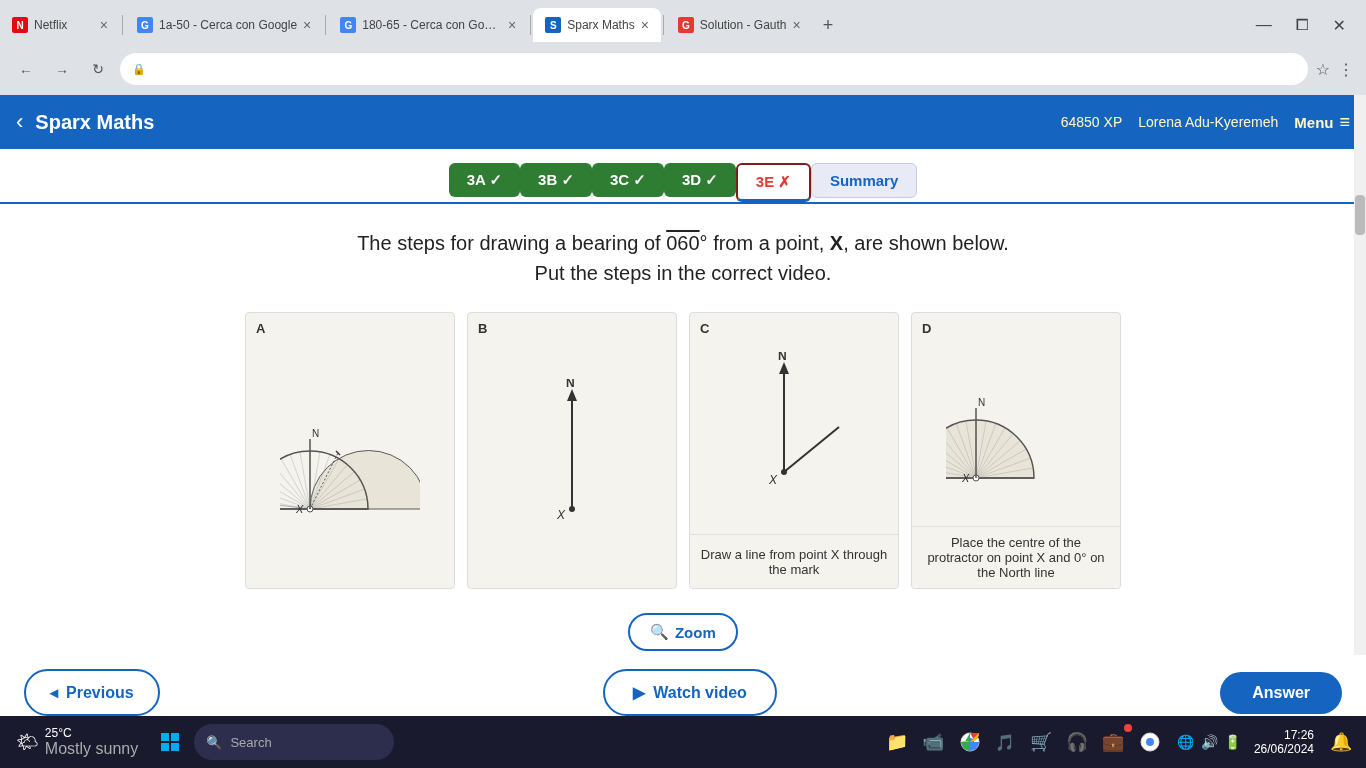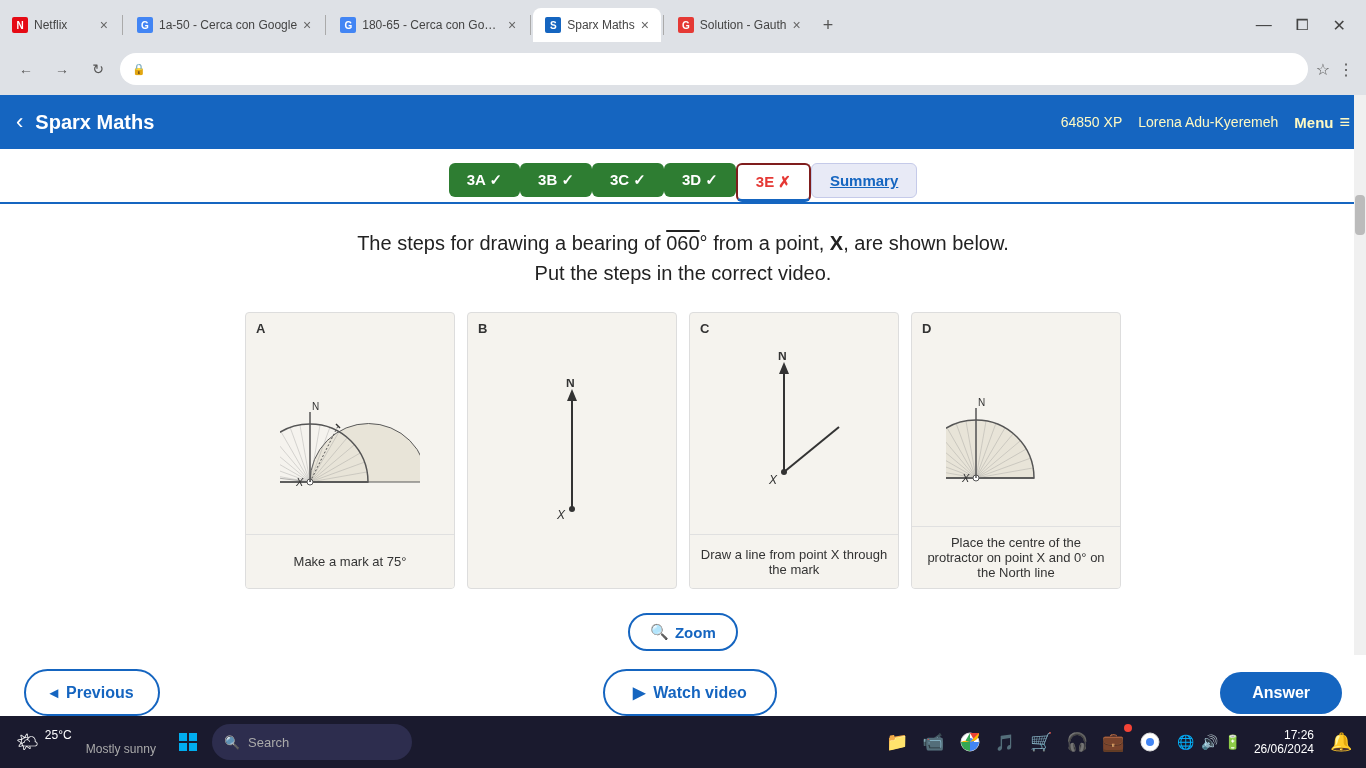--- a/index.html
+++ b/index.html
@@ -34,21 +34,21 @@
     .xp-badge { font-size: 14px; }
     .user-name { font-size: 14px; }
     .menu-btn { display: flex; align-items: center; gap: 6px; font-size: 15px; font-weight: bold; cursor: pointer; }
     .hamburger { font-size: 18px; }
 
     
     .task-tabs { display: flex; align-items: flex-start; justify-content: center; padding: 14px 0 0 0; background: #fff; border-bottom: 2px solid #1565c0; padding-bottom: 0; }
     .task-tab { padding: 8px 18px; border-radius: 6px; font-size: 15px; font-weight: bold; cursor: pointer; }
     .task-tab.complete { background: #2e7d32; color: #fff; }
     .task-tab.active-fail { background: #fff; color: #e53935; border: 2px solid #7f1d1d; }
-    .task-tab.summary { background: #e8eaf6; color: #1565c0; border: 1px solid #c5cae9; text-decoration: underline; }
+    .task-tab.summary { background: #e8eaf6; color: #1565c0; border: 1px solid #c5cae9; }
 
     
     .main-content { background: #fff; padding: 24px 40px; display: flex; flex-direction: column; align-items: center; }
     .question-text { font-size: 20px; color: #222; text-align: center; line-height: 1.5; margin-bottom: 24px; }
     .question-text .overline { text-decoration: overline; }
 
     
     .cards-row { display: flex; gap: 12px; justify-content: center; margin-bottom: 24px; }
     .card { width: 210px; background: #f5f3ee; border-radius: 4px; border: 1px solid #ddd; overflow: hidden; display: flex; flex-direction: column; }
     .card-label { font-size: 13px; font-weight: bold; color: #333; padding: 8px 10px 4px; }
@@ -230,21 +230,20 @@
 
             <line x1="0" y1="0" x2="0" y2="-70" stroke="#555" stroke-width="1.5"></line>
             <text x="2" y="-72" font-size="10" fill="#333">N</text>
 
             <line x1="0" y1="0" x2="28" y2="-56" stroke="#555" stroke-width="1" stroke-dasharray="2,2"></line>
 
             <line x1="26" y1="-58" x2="30" y2="-54" stroke="#333" stroke-width="1.5"></line>
           </g>
         </svg>
       </div>
-      <div class="card-caption">Make a mark at 75°</div>
     </div>
 
     <div class="card">
       <div class="card-label">B</div>
       <div class="card-image">
         <svg width="100" height="170" viewBox="0 0 100 170">
 
           <line x1="50" y1="130" x2="50" y2="20" stroke="#333" stroke-width="2"></line>
 
           <polygon points="50,10 45,22 55,22" fill="#333"></polygon>
@@ -339,21 +338,21 @@
 <div class="scrollbar">
   <div class="scrollbar-thumb"></div>
 </div>
 
 <div class="taskbar">
 
   <div class="taskbar-weather">
     <span class="weather-icon">🌤</span>
     <div>
       <div style="color:#fff;font-size:12px;">25°C</div>
-      <div style="color:#aaa;font-size:12px;margin-left:41px;">Mostly sunny</div>
+      <div style="color:#aaa;font-size:16px;">Mostly sunny</div>
     </div>
   </div>
 
   <div class="taskbar-start">
     <svg width="20" height="20" viewBox="0 0 20 20">
       <rect x="1" y="1" width="8" height="8" fill="#00adef"></rect>
       <rect x="11" y="1" width="8" height="8" fill="#00adef"></rect>
       <rect x="1" y="11" width="8" height="8" fill="#00adef"></rect>
       <rect x="11" y="11" width="8" height="8" fill="#00adef"></rect>
     </svg>

